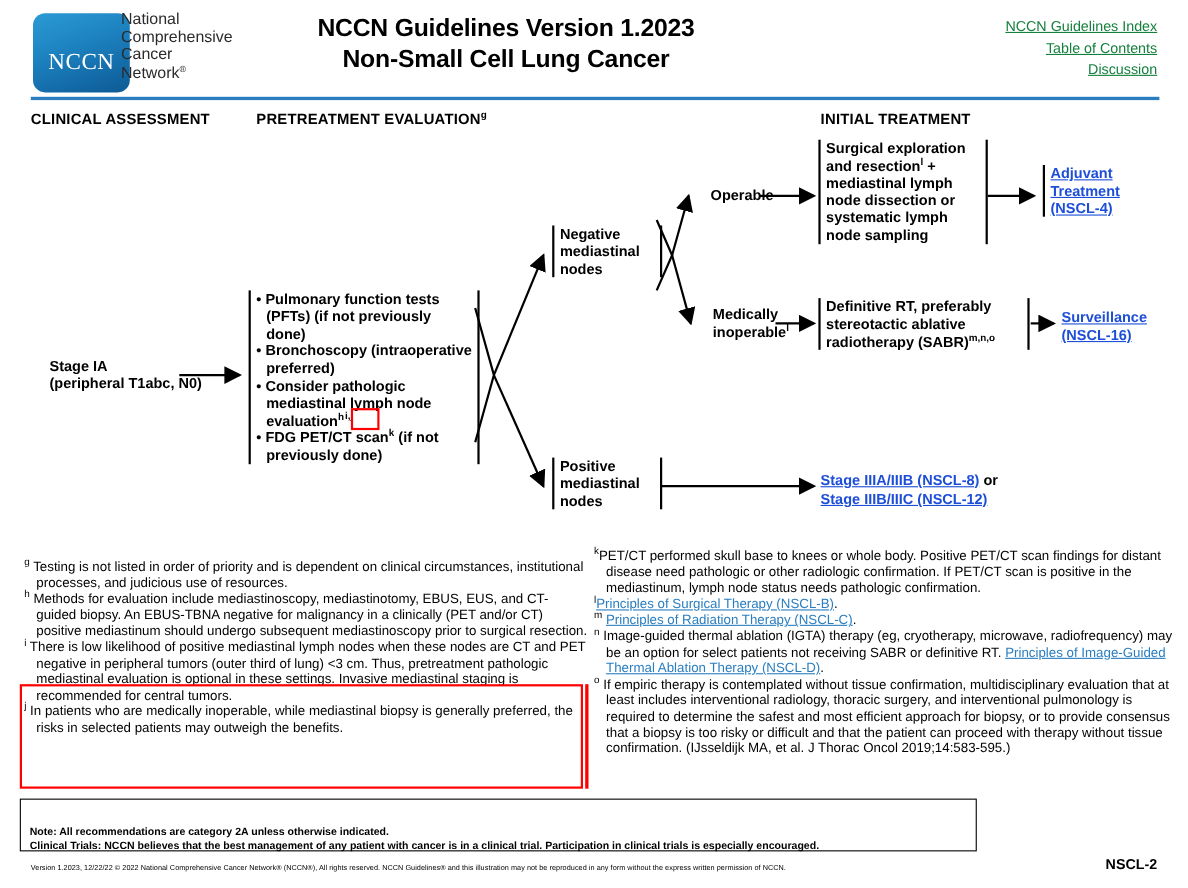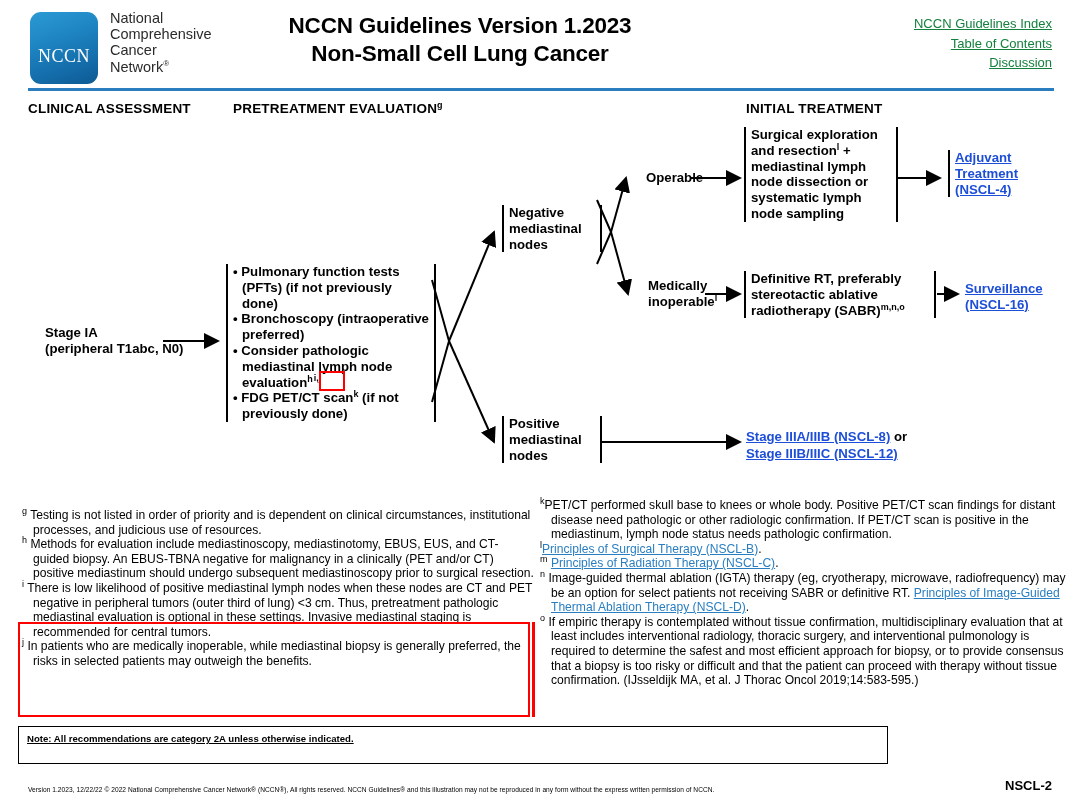--- a/index.html
+++ b/index.html
@@ -5,24 +5,24 @@
   html,body{margin:0;padding:0;}
   body{
     width:1080px;height:807px;background:#ffffff;
     font-family:"Liberation Sans", sans-serif;
     color:#000;position:relative;overflow:hidden;
   }
   .page{position:absolute;left:0;top:0;width:1080px;height:807px;}
 
   
   .logo-box{
-    position:absolute;left:30px;top:12px;width:68px;height:72px;border-radius:11px;
+    position:absolute;left:30px;top:12px;width:88px;height:72px;border-radius:11px;
     background:linear-gradient(160deg,#2b9ad4 0%,#1f86c4 35%,#136ba8 75%,#0d5a93 100%);
     color:#fff;display:flex;align-items:center;justify-content:center;
-    font-family:"Liberation Serif", serif;font-size:18px;letter-spacing:.5px;
+    font-family:"Liberation Serif", serif;font-size:21px;letter-spacing:.5px;
     padding-top:16px;box-sizing:border-box;
   }
   .logo-words{
     position:absolute;left:110px;top:10px;width:130px;
     font-size:14.5px;line-height:16.2px;color:#2b2b2b;
   }
   .logo-words sup{font-size:8px;vertical-align:super;}
   .title{
     position:absolute;left:250px;top:12px;width:420px;text-align:center;
     font-size:22.5px;font-weight:bold;line-height:28px;letter-spacing:-.2px;
@@ -54,22 +54,22 @@
 
   
   .fn{position:absolute;font-size:12.1px;line-height:14.6px;color:#000;}
   .fn p{margin:0;text-indent:-11px;padding-left:11px;}
   .fn sup{font-size:9px;}
   .redbox{position:absolute;border:2.5px solid #ff0000;box-sizing:border-box;}
 
   
   .notes{
     position:absolute;left:18px;top:726px;width:870px;height:38px;
-    border:1px solid #000;box-sizing:border-box;padding:5px 8px;
-    font-size:9.6px;font-weight:bold;line-height:13px;text-decoration:underline;
+    border:1px solid #000;box-sizing:border-box;padding:23px 8px;
+    font-size:9.6px;font-weight:bold;line-height:13px;
   }
   .footer-txt{position:absolute;left:28px;top:786px;font-size:6.6px;color:#000;letter-spacing:.05px;}
   .page-id{position:absolute;right:28px;top:778px;font-size:13px;font-weight:bold;}
 </style>
 </head>
 <body>
 
 <div class="page">
 
   <div class="logo-box">
@@ -194,18 +194,19 @@
     <p><sup>k</sup><span>PET/CT performed skull base to knees or whole body. Positive PET/CT scan findings for distant disease need pathologic or other radiologic confirmation. If PET/CT scan is positive in the mediastinum, lymph node status needs pathologic confirmation.</span></p>
     <p><sup>l</sup><a class="lnk-plain" href="#">Principles of Surgical Therapy (NSCL-B)</a><span>.</span></p>
     <p><sup>m</sup> <a class="lnk-plain" href="#">Principles of Radiation Therapy (NSCL-C)</a><span>.</span></p>
     <p><sup>n</sup> <span>Image-guided thermal ablation (IGTA) therapy (eg, cryotherapy, microwave, radiofrequency) may be an option for select patients not receiving SABR or definitive RT. </span><a class="lnk-plain" href="#">Principles of Image-Guided Thermal Ablation Therapy (NSCL-D)</a><span>.</span></p>
     <p><sup>o</sup> <span>If empiric therapy is contemplated without tissue confirmation, multidisciplinary evaluation that at least includes interventional radiology, thoracic surgery, and interventional pulmonology is required to determine the safest and most efficient approach for biopsy, or to provide consensus that a biopsy is too risky or difficult and that the patient can proceed with therapy without tissue confirmation. (IJsseldijk MA, et al. J Thorac Oncol 2019;14:583-595.)</span></p>
   </div>
   <div class="redbox" style="left:532px;top:622px;width:6px;height:95px;border-right:none;border-top:none;border-bottom:none;border-left-width:3px;"></div>
 
   <div class="notes">
     <div>Note: All recommendations are category 2A unless otherwise indicated.</div>
+    <div>Clinical Trials: NCCN believes that the best management of any patient with cancer is in a clinical trial. Participation in clinical trials is especially encouraged.</div>
   </div>
 
   <div class="footer-txt">Version 1.2023, 12/22/22 © 2022 National Comprehensive Cancer Network® (NCCN®), All rights reserved. NCCN Guidelines® and this illustration may not be reproduced in any form without the express written permission of NCCN.</div>
   <div class="page-id">NSCL-2</div>
 
 </div>
 
 </body></html>

